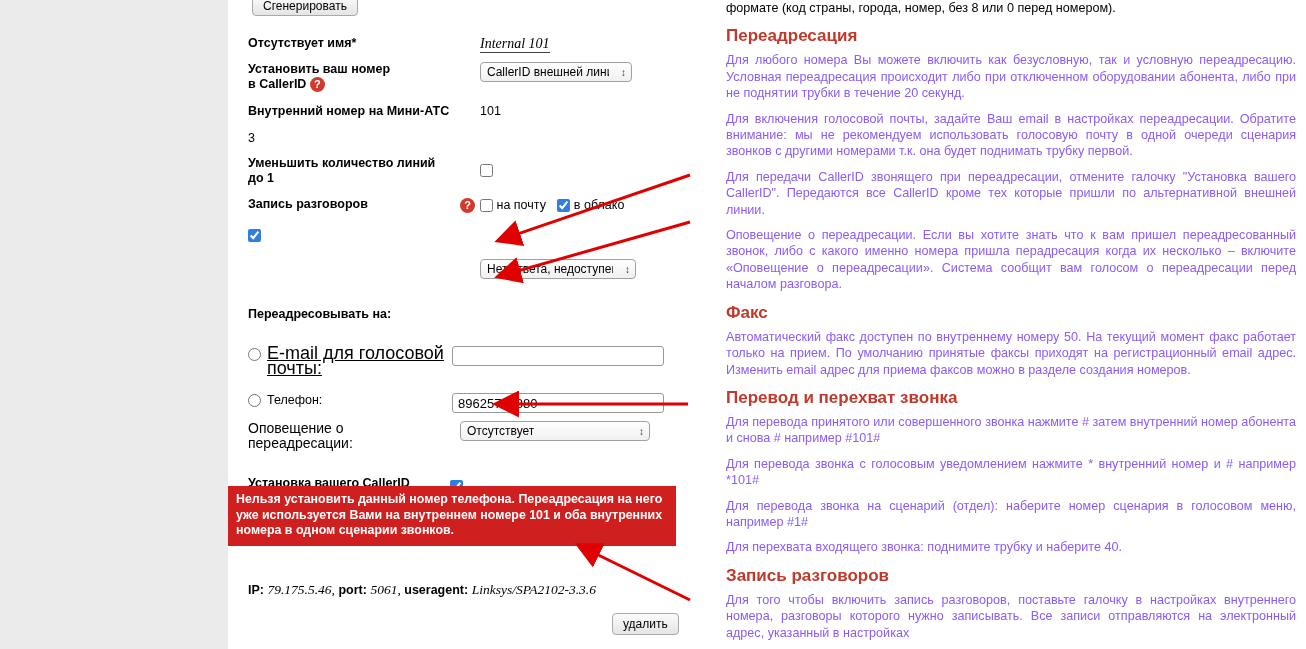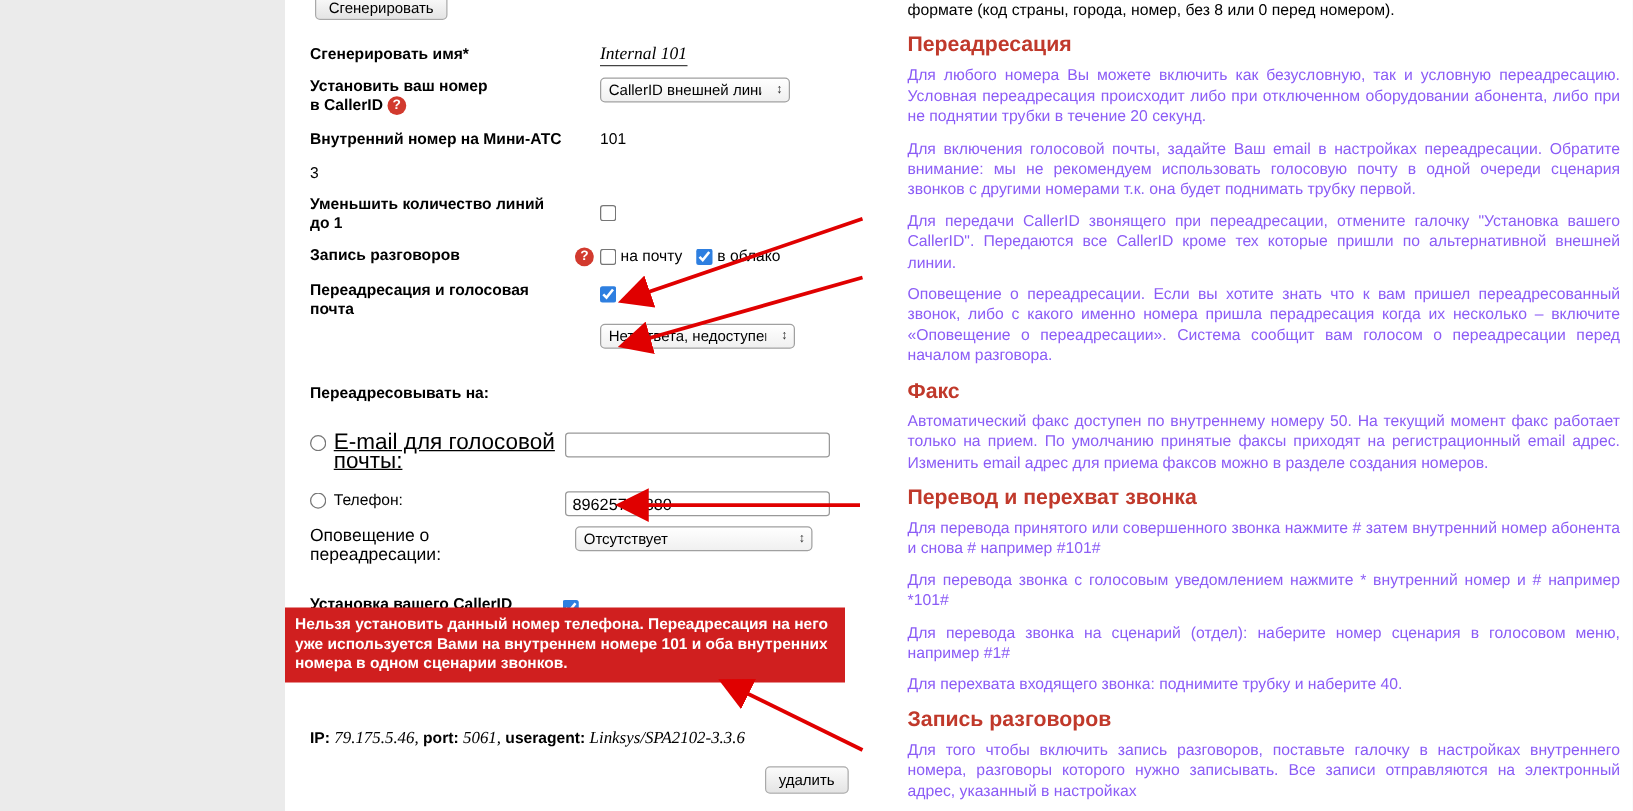--- a/index.html
+++ b/index.html
@@ -220,21 +220,21 @@
   <div class="left-gutter"></div>
   <div class="far-right"></div>
 
   <div class="form-col"></div>
 
   <div class="gen-btn-row">
     <button class="gen-btn">Сгенерировать</button>
   </div>
 
   <div class="frow" style="top:36px;">
-    <div class="flabel">Сгенерировать имя*</div>
+    <div class="flabel">Отсутствует имя*</div>
     <div class="fval"><span class="italic-val">Internal 101</span></div>
   </div>
 
   <div class="frow" style="top:62px;">
     <div class="flabel">
       <div>Установить ваш номер</div>
       <div>
         <span>в CallerID</span>
         <span class="qmark">?</span>
       </div>
@@ -272,24 +272,20 @@
     <div style="width:20px;padding-top:0px;"><span class="qmark">?</span></div>
     <div class="fval" style="padding-top:1px;">
       <input type="checkbox" style="">
       <span>на почту</span>
       <input type="checkbox" checked="" style="margin-left: 8px; accent-color: rgb(46, 127, 224);">
       <span>в облако</span>
     </div>
   </div>
 
   <div class="frow" style="top:225px;">
-    <div class="flabel">
-      <div>Переадресация и голосовая</div>
-      <div>почта</div>
-    </div>
     <div class="fval" style="padding-top:3px;">
       <input type="checkbox" checked="" style="accent-color: rgb(46, 127, 224);">
     </div>
   </div>
 
   <div class="frow" style="top:259px;">
     <div class="flabel"></div>
     <div class="fval">
       <span class="selwrap">
         <select class="select" style="width:156px;">

